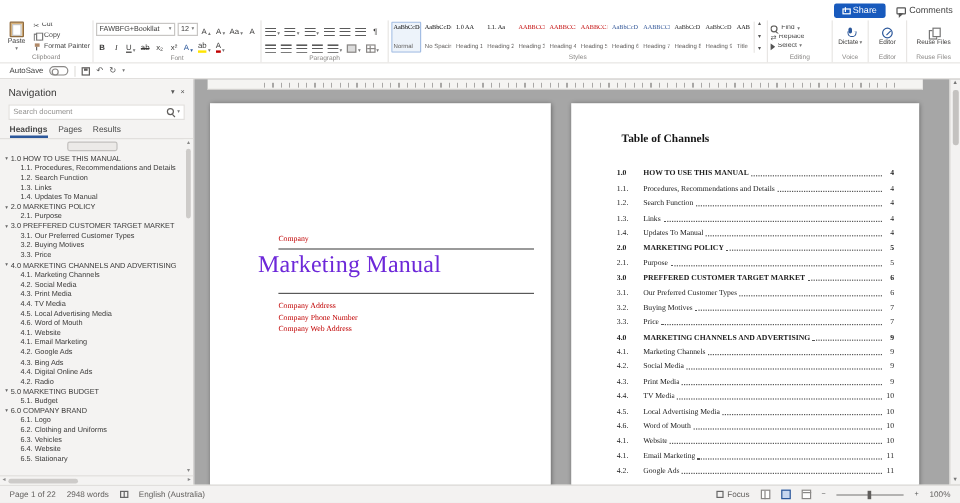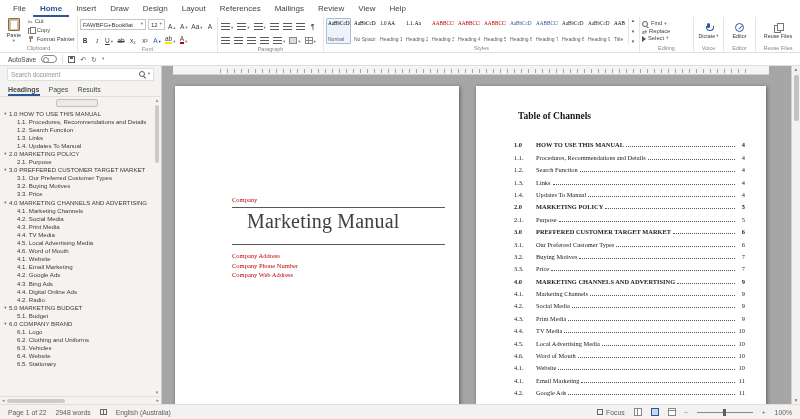--- a/index.html
+++ b/index.html
@@ -125,21 +125,21 @@
 .page-right{left:314px;width:290px;}
 .doc-vscroll{position:absolute;right:0;top:0;bottom:0;width:9px;background:#f3f2f1;border-left:1px solid #d2d0ce;display:flex;flex-direction:column;align-items:center;padding:1px 0;}
 .doc-vscroll .glyph{font-size:5.5px;color:#777;}
 .doc-thumb{width:5px;height:46px;background:#c4c2c0;border-radius:2px;margin-top:2px;}
 .doc-vscroll .bottom{margin-top:auto;}
 
 .cover-company{position:absolute;left:57px;top:110px;font:6.5px "Liberation Serif",serif;color:#c00000;}
 .cover-line{position:absolute;left:57px;right:14px;border-top:1px solid #595959;}
 .l1{top:121px;}
 .l2{top:158px;}
-.cover-title{position:absolute;left:72px;top:124px;font:20px "Liberation Serif",serif;color:#404040;letter-spacing:0.2px;}
+.cover-title{position:absolute;left:40px;top:124px;font:20px "Liberation Serif",serif;color:#6d28d9;letter-spacing:0.2px;}
 .cover-contact{position:absolute;left:57px;top:166px;display:flex;flex-direction:column;gap:2.5px;font:6.5px "Liberation Serif",serif;color:#c00000;}
 
 .toc-heading{position:absolute;left:42px;top:25px;font-family:"Liberation Serif",serif;font-weight:bold;font-size:9.5px;color:#161616;}
 .toc-list{position:absolute;left:38px;right:21px;top:52px;}
 .toc-row{display:flex;align-items:flex-end;height:12.4px;padding-bottom:2px;font-family:"Liberation Serif",serif;font-size:6.4px;color:#222;}
 .toc-row.bold{font-weight:bold;}
 .toc-row .num{flex:0 0 22px;}
 .toc-row .ttl{white-space:nowrap;overflow:hidden;max-width:160px;}
 .toc-row .leader{flex:1;border-bottom:1px dotted #555;margin:0 2px 1px;}
 .toc-row .pg{flex:none;text-align:right;min-width:8px;}
@@ -153,33 +153,30 @@
 .vm-read{background:#fdfdfd linear-gradient(#8a8886,#8a8886) center/1px 8px no-repeat;}
 .vm-print.active{border-color:#2b579a;background:#c7d7ef;}
 .vm-web{background:#fdfdfd linear-gradient(#8a8886,#8a8886) 0 1px/8px 1px no-repeat;}
 .zoom-track{width:56px;height:1px;background:#8a8886;position:relative;display:inline-block;}
 .zoom-thumb{position:absolute;left:26px;top:-3px;width:3px;height:7px;background:#605e5c;}
 </style>
 </head>
 <body>
 
 <div class="tabs-row">
-  <div class="tabs-left">
-      <div class="tab">File</div>
-      <div class="tab active">Home</div>
-      <div class="tab">Insert</div>
-      <div class="tab">Draw</div>
-      <div class="tab">Design</div>
-      <div class="tab">Layout</div>
-      <div class="tab">References</div>
-      <div class="tab">Mailings</div>
-      <div class="tab">Review</div>
-      <div class="tab">View</div>
-      <div class="tab">Help</div>
-    </div>
+  <div class="tabs-right">
+    <button class="share-btn">
+      <span class="share-ic"></span>
+      <span>Share</span>
+    </button>
+    <div class="comments-btn">
+      <span class="bubble-ic"></span>
+      <span>Comments</span>
+    </div>
+  </div>
 </div>
 
 <div class="ribbon">
 
   <div class="group g-clipboard">
     <div class="group-body">
       <div class="paste-btn">
         <span class="clip-ic"></span>
         <span>Paste</span>
         <span class="caret">▾</span>
@@ -450,20 +447,27 @@
   <span>AutoSave</span>
   <span class="toggle"></span>
   <span class="sep"></span>
   <span class="disk-ic"></span>
   <span class="qat-glyph">↶</span>
   <span class="qat-glyph">↻</span>
   <span class="caret">▾</span>
 </div>
 
 <div class="navpane">
+  <div class="nav-header">
+    <span class="nav-title">Navigation</span>
+    <span class="nav-hicons">
+      <span class="glyph">▾</span>
+      <span class="glyph">×</span>
+    </span>
+  </div>
   <div class="nav-search">
     <input placeholder="Search document" style="">
     <span class="mag"></span>
     <span class="caret">▾</span>
   </div>
   <div class="nav-tabs">
       <span class="nav-tab active">Headings</span>
       <span class="nav-tab">Pages</span>
       <span class="nav-tab">Results</span>
     </div>

